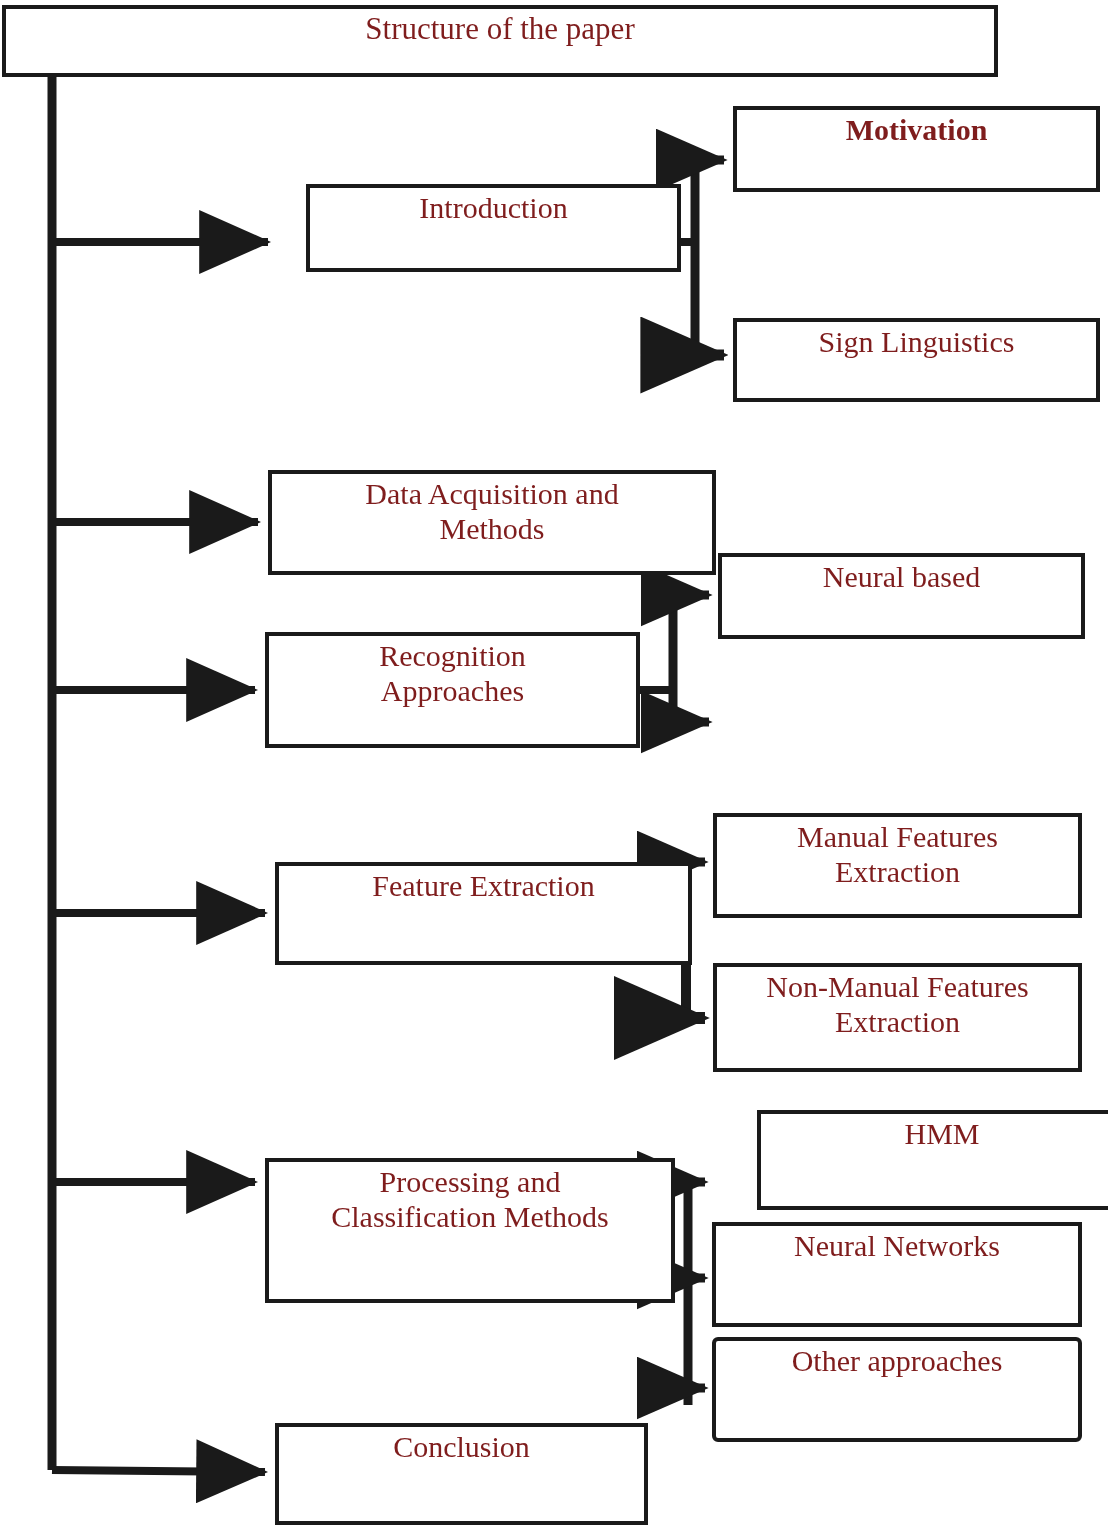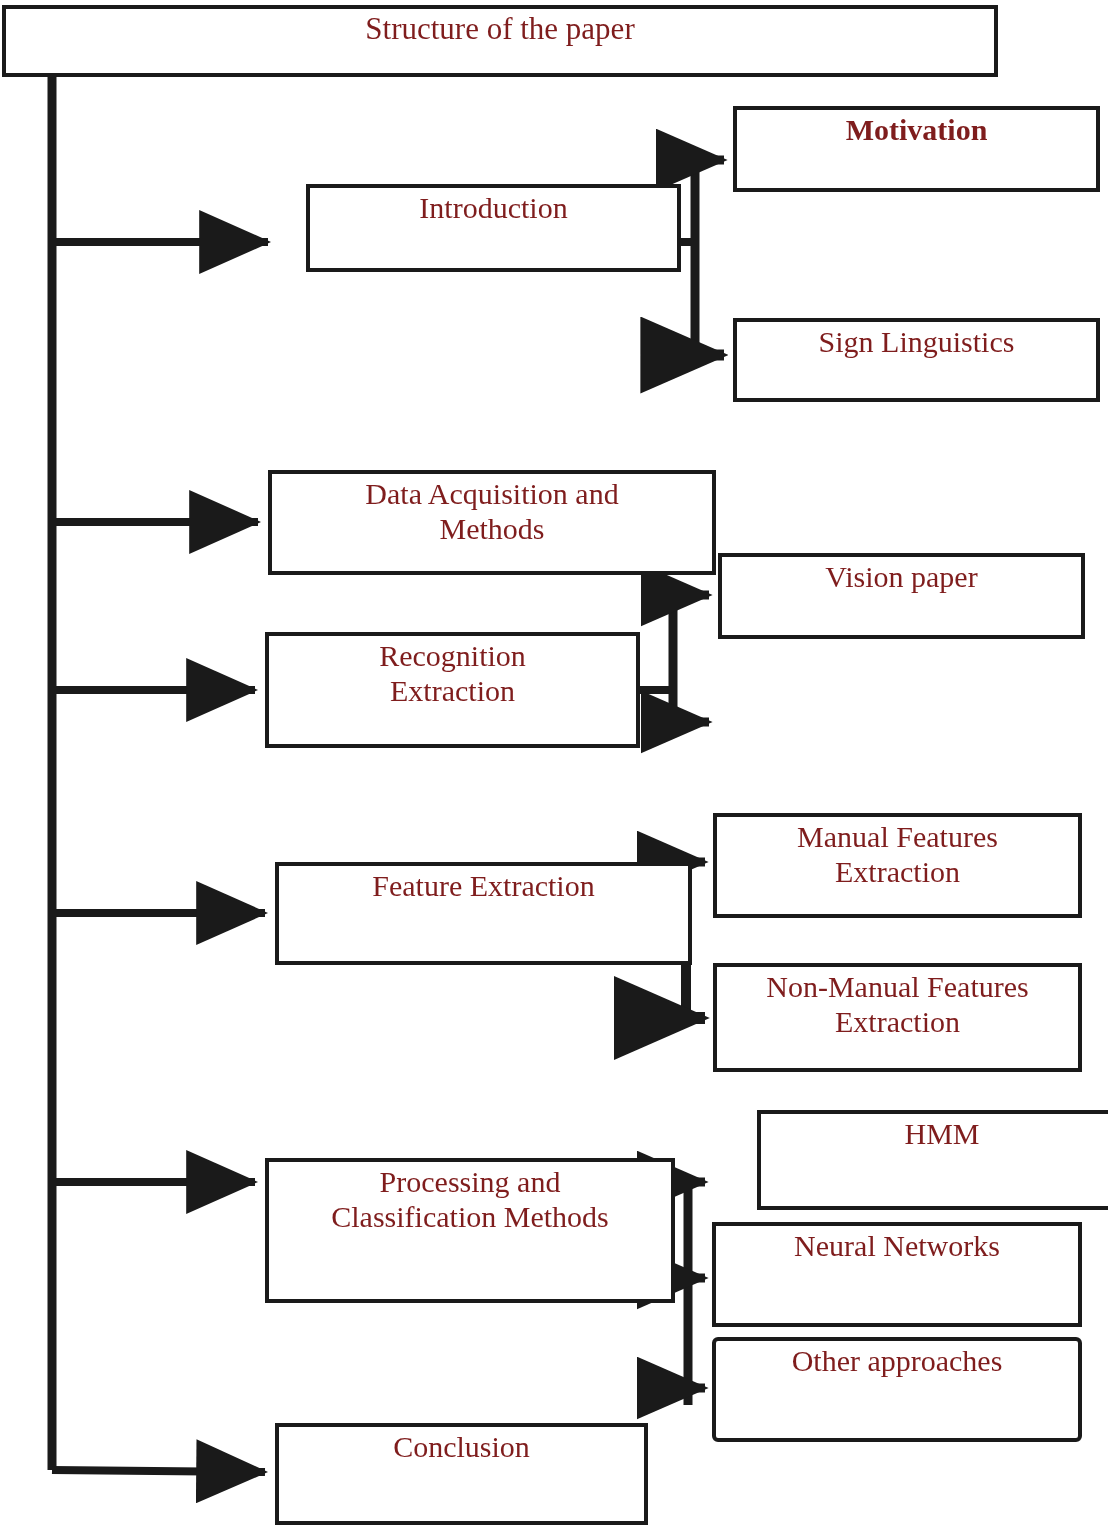--- a/index.html
+++ b/index.html
@@ -105,41 +105,41 @@
 
   <div class="node-box" id="node-l1-0" style="left: 278px; top: 184px; width: 375px; height: 88px; margin-left: 28px;">
     <span class="node-label t-lvl1">Introduction</span>
   </div>
   <div class="node-box" id="node-l1-1" style="left: 268px; top: 470px; width: 448px; height: 105px;">
     <span class="node-label t-lvl1">Data Acquisition and
 Methods</span>
   </div>
   <div class="node-box" id="node-l1-2" style="left: 265px; top: 632px; width: 375px; height: 116px;">
     <span class="node-label t-lvl1">Recognition
-Extraction</span>
+Approaches</span>
   </div>
   <div class="node-box" id="node-l1-3" style="left: 275px; top: 862px; width: 417px; height: 103px;">
     <span class="node-label t-lvl1">Feature Extraction</span>
   </div>
   <div class="node-box" id="node-l1-4" style="left: 265px; top: 1110px; width: 410px; height: 145px; margin-top: 48px;">
     <span class="node-label t-lvl1">Processing and
 Classification Methods</span>
   </div>
   <div class="node-box" id="node-l1-5" style="left: 275px; top: 1423px; width: 373px; height: 102px;">
     <span class="node-label t-lvl1">Conclusion</span>
   </div>
 
   <div class="node-box" id="node-l2-0" style="left: 733px; top: 106px; width: 367px; height: 86px; font-weight: bold;">
     <span class="node-label t-lvl2">Motivation</span>
   </div>
   <div class="node-box" id="node-l2-1" style="left: 733px; top: 318px; width: 367px; height: 84px;">
     <span class="node-label t-lvl2">Sign Linguistics</span>
   </div>
   <div class="node-box" id="node-l2-2" style="left: 718px; top: 553px; width: 367px; height: 86px;">
-    <span class="node-label t-lvl2">Vision paper</span>
+    <span class="node-label t-lvl2">Neural based</span>
   </div>
   <div class="node-box" id="node-l2-4" style="left: 713px; top: 813px; width: 369px; height: 105px;">
     <span class="node-label t-lvl2">Manual Features
 Extraction</span>
   </div>
   <div class="node-box" id="node-l2-5" style="left: 713px; top: 963px; width: 369px; height: 109px;">
     <span class="node-label t-lvl2">Non-Manual Features
 Extraction</span>
   </div>
   <div class="node-box" id="node-l2-6" style="left: 712px; top: 1110px; width: 370px; height: 100px; margin-left: 45px;">

